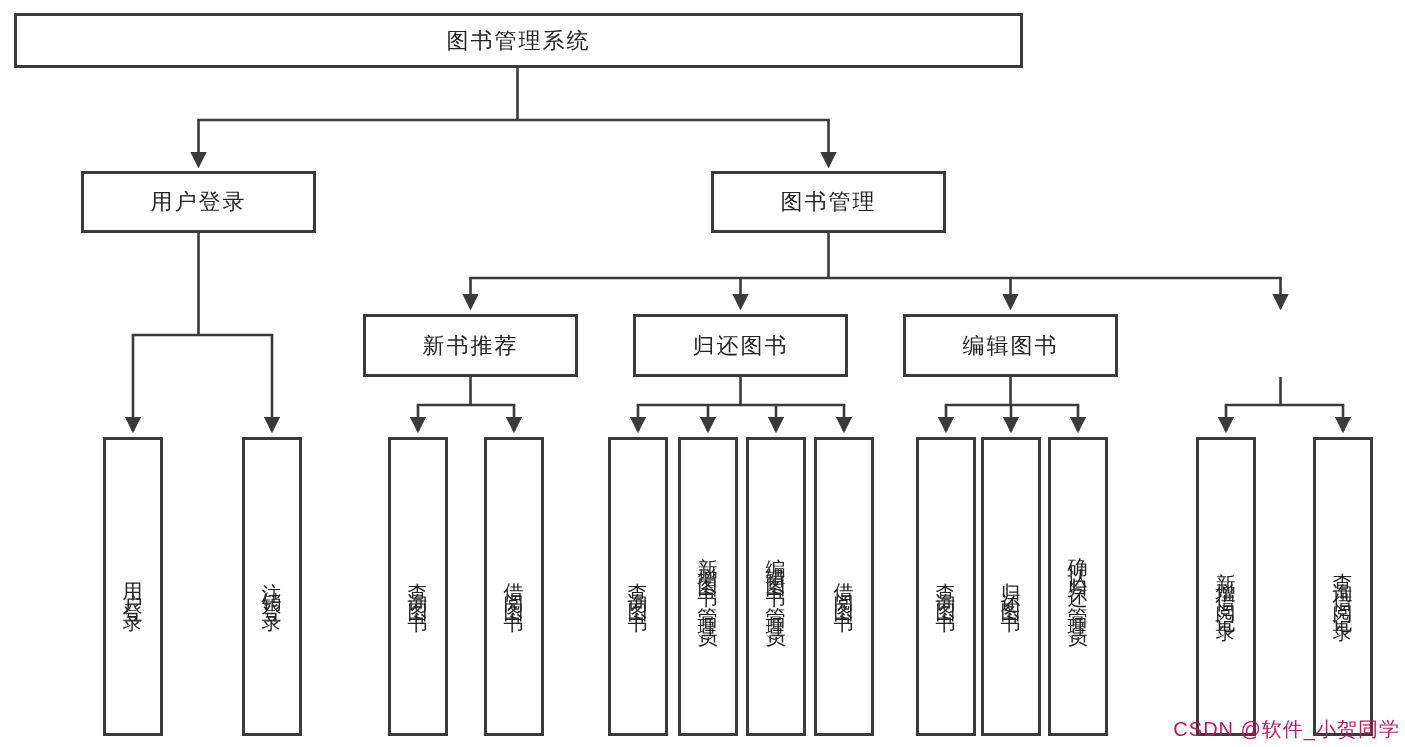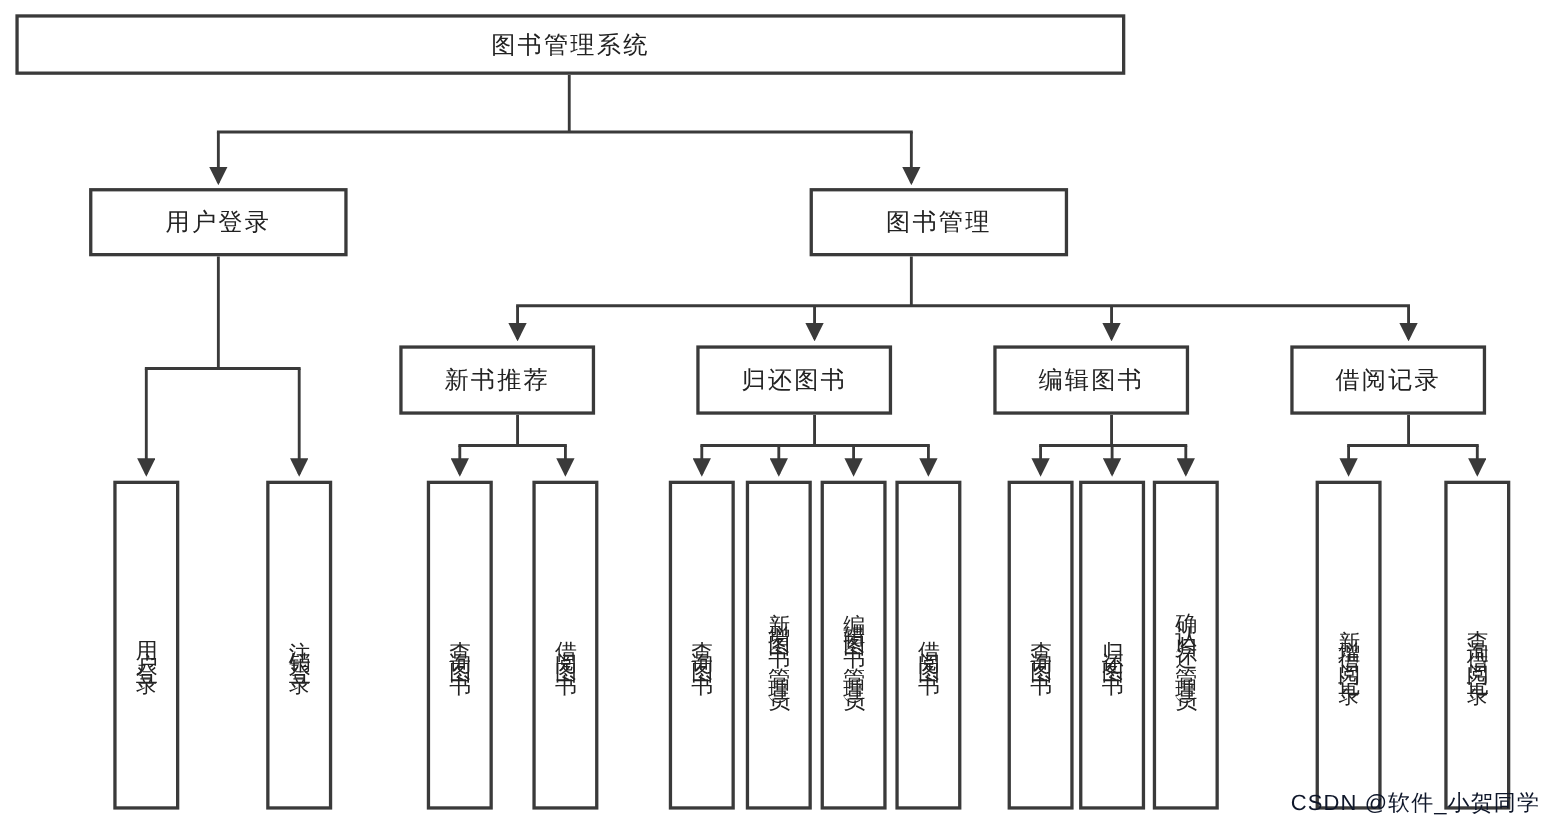--- a/index.html
+++ b/index.html
@@ -26,34 +26,34 @@
     border: 3px solid #3a3a3a;
     display: flex;
     align-items: center;
     justify-content: center;
     color: #222222;
     z-index: 2;
   }
   .hlabel { font-size: 22px; letter-spacing: 2px; }
   .root  { left: 14px;  top: 13px;  width: 1009px; height: 55px; }
   .lvl2  { top: 171px; height: 62px; width: 235px; }
-  .lvl3  { top: 314px; height: 63px; width: 178px; }
+  .lvl3  { top: 314px; height: 63px; width: 215px; }
   .vbox {
     top: 437px; height: 299px; width: 60px;
     writing-mode: vertical-rl;
     text-orientation: mixed;
     font-size: 20px;
     letter-spacing: 10px;
     padding: 4px 0;
     line-height: 1;
   }
   .watermark {
     position: absolute;
     right: 5px; bottom: 4px;
-    color: #0f172a;
+    color: #be185d;
     font-size: 20px;
     letter-spacing: 1px;
     z-index: 5;
     white-space: nowrap;
   }
 </style>
 </head>
 <body>
 
 <div class="canvas">
@@ -116,26 +116,25 @@
       <path d="M1280.5,377 V405"></path>
       <path d="M1224.7,405 H1344.3"></path>
       <path d="M1226,405 V431" marker-end="url(#arrow)"></path>
       <path d="M1343,405 V431" marker-end="url(#arrow)"></path>
     </g>
   </svg>
 
   <div class="box root hlabel">图书管理系统</div>
 
   <div class="box lvl2 hlabel" style="left:81px">用户登录</div>
-  <div class="box lvl2 hlabel" style="left:736px">图书管理</div>
+  <div class="box lvl2 hlabel" style="left:711px">图书管理</div>
 
   <div class="box lvl3 hlabel" style="left:363px">新书推荐</div>
   <div class="box lvl3 hlabel" style="left:633px">归还图书</div>
   <div class="box lvl3 hlabel" style="left:903px">编辑图书</div>
-  <div class="box lvl3 hlabel" style="left:1173px">借阅记录</div>
 
   <div class="box vbox" style="left:103px">用户登录</div>
   <div class="box vbox" style="left:242px">注销登录</div>
 
   <div class="box vbox" style="left:388px">查询图书</div>
   <div class="box vbox" style="left:484px">借阅图书</div>
 
   <div class="box vbox" style="left:608px">查询图书</div>
   <div class="box vbox" style="left:678px">新增图书（管理员）</div>
   <div class="box vbox" style="left:746px">编辑图书（管理员）</div>

